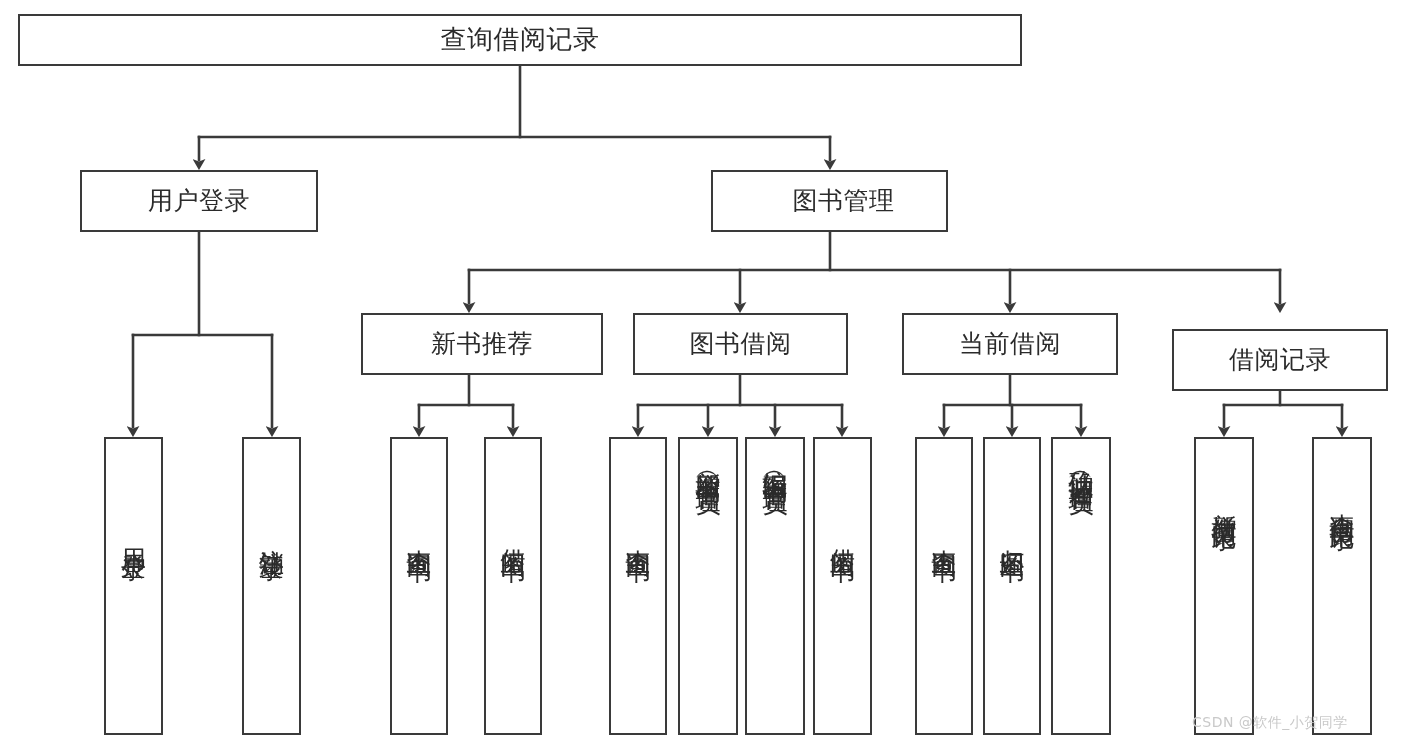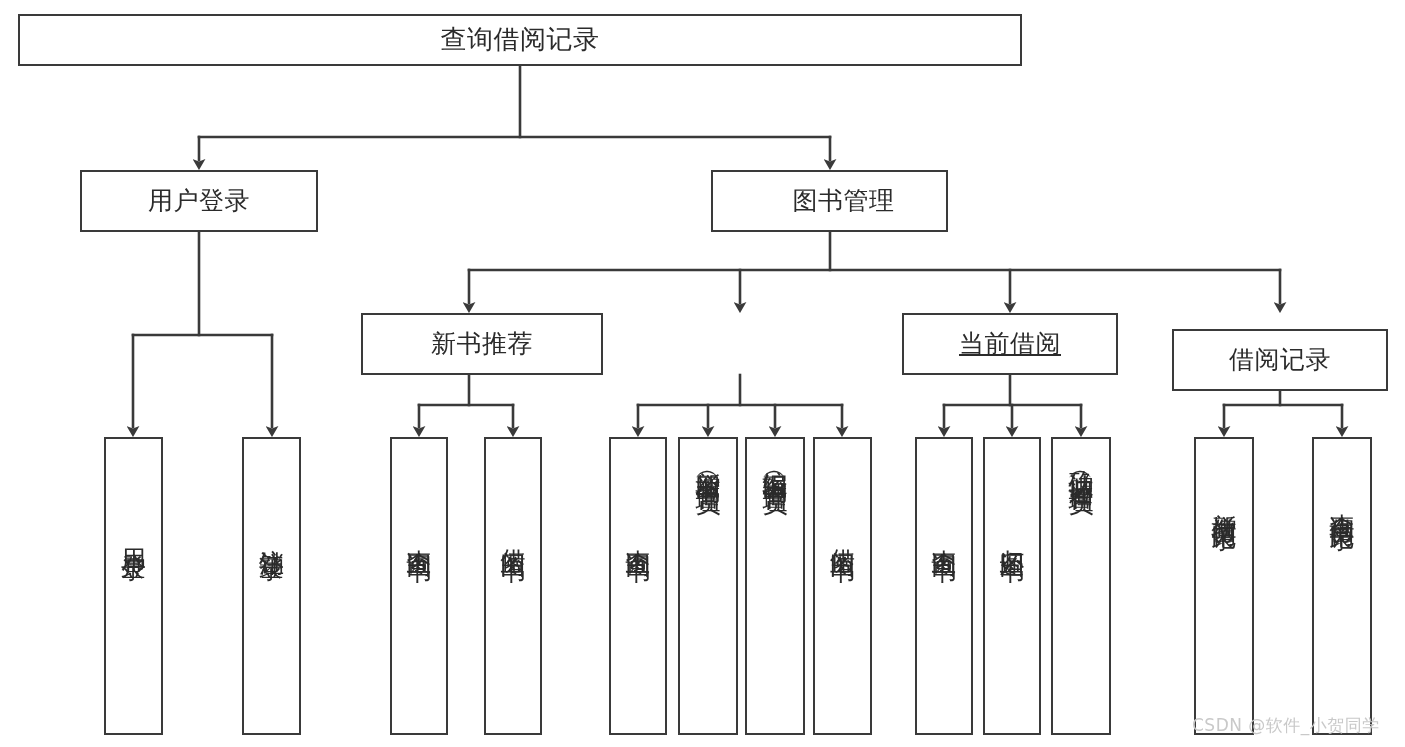--- a/index.html
+++ b/index.html
@@ -64,21 +64,21 @@
   .vtext.len-6 {
     margin-top: 48px;
   }
   .vtext.len-8 {
     margin-top: 6px;
   }
   #watermark {
     position: absolute;
     left: 1192px;
     top: 714px;
-    font-size: 17px;
+    font-size: 14px;
     color: #c9c9c9;
     white-space: nowrap;
     letter-spacing: 0.5px;
   }
 </style>
 </head>
 <body>
 
 <div id="canvas">
 
@@ -139,21 +139,24 @@
   <div class="node node-h" style="left:80px; top:170px; width:238px; height:62px;">
     <span>用户登录</span>
   </div>
   <div class="node node-h" style="left:711px; top:170px; width:237px; height:62px;padding-left:28px;">
     <span>图书管理</span>
   </div>
 
   <div class="node node-h" style="left:361px; top:313px; width:242px; height:62px;">
     <span>新书推荐</span>
   </div>
-  <div class="node node-h" style="left:902px; top:313px; width:216px; height:62px;text-decoration:underline;">
+  <div class="node node-h" style="left:633px; top:313px; width:215px; height:62px;">
+    <span>图书借阅</span>
+  </div>
+  <div class="node node-h" style="left:902px; top:313px; width:216px; height:62px;">
     <span>当前借阅</span>
   </div>
   <div class="node node-h" style="left:1172px; top:329px; width:216px; height:62px;">
     <span>借阅记录</span>
   </div>
 
   <div class="node node-v" style="left:104px; top:437px; width:59px; height:298px;">
     <span class="vtext len-4">用户登录</span>
   </div>
   <div class="node node-v" style="left:242px; top:437px; width:59px; height:298px;">

